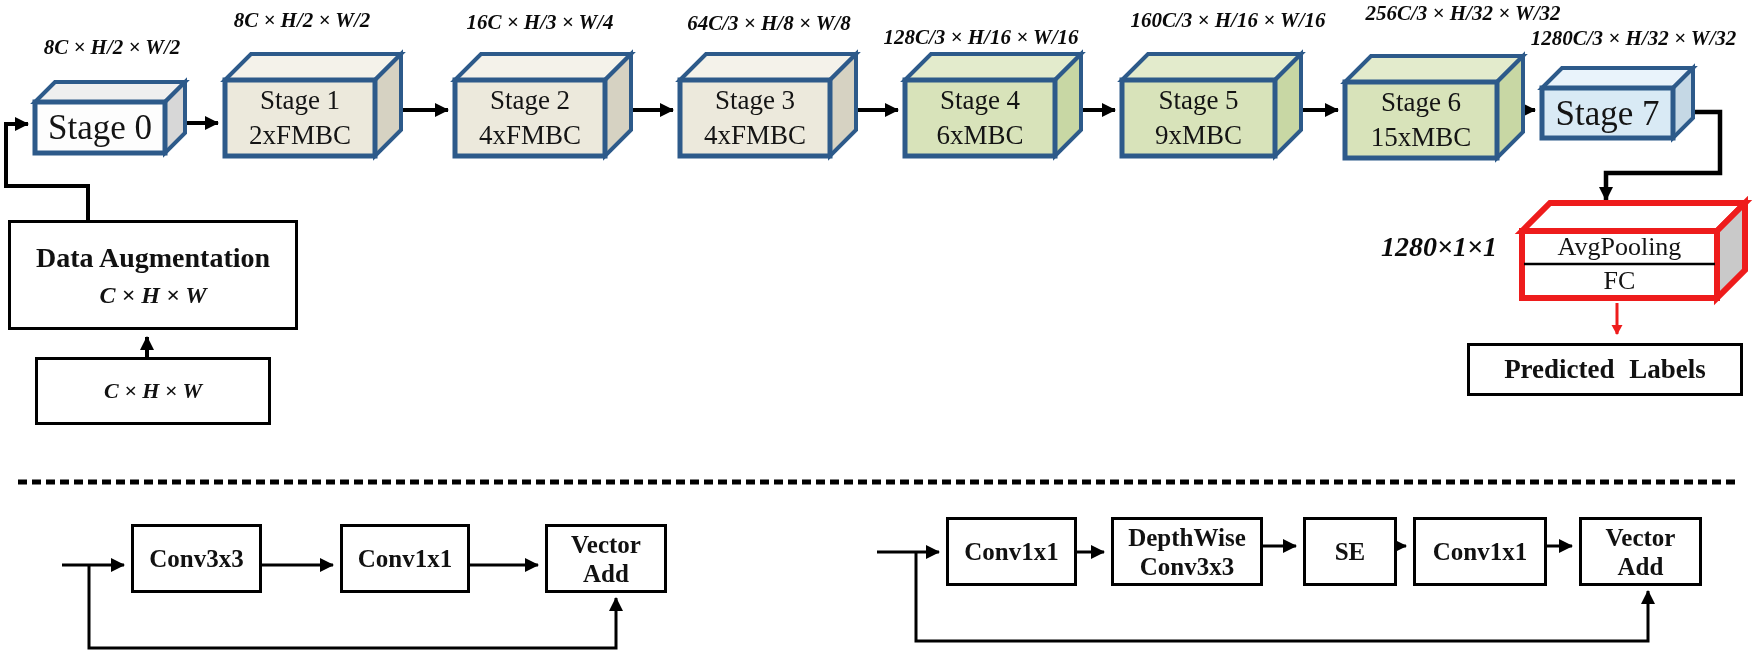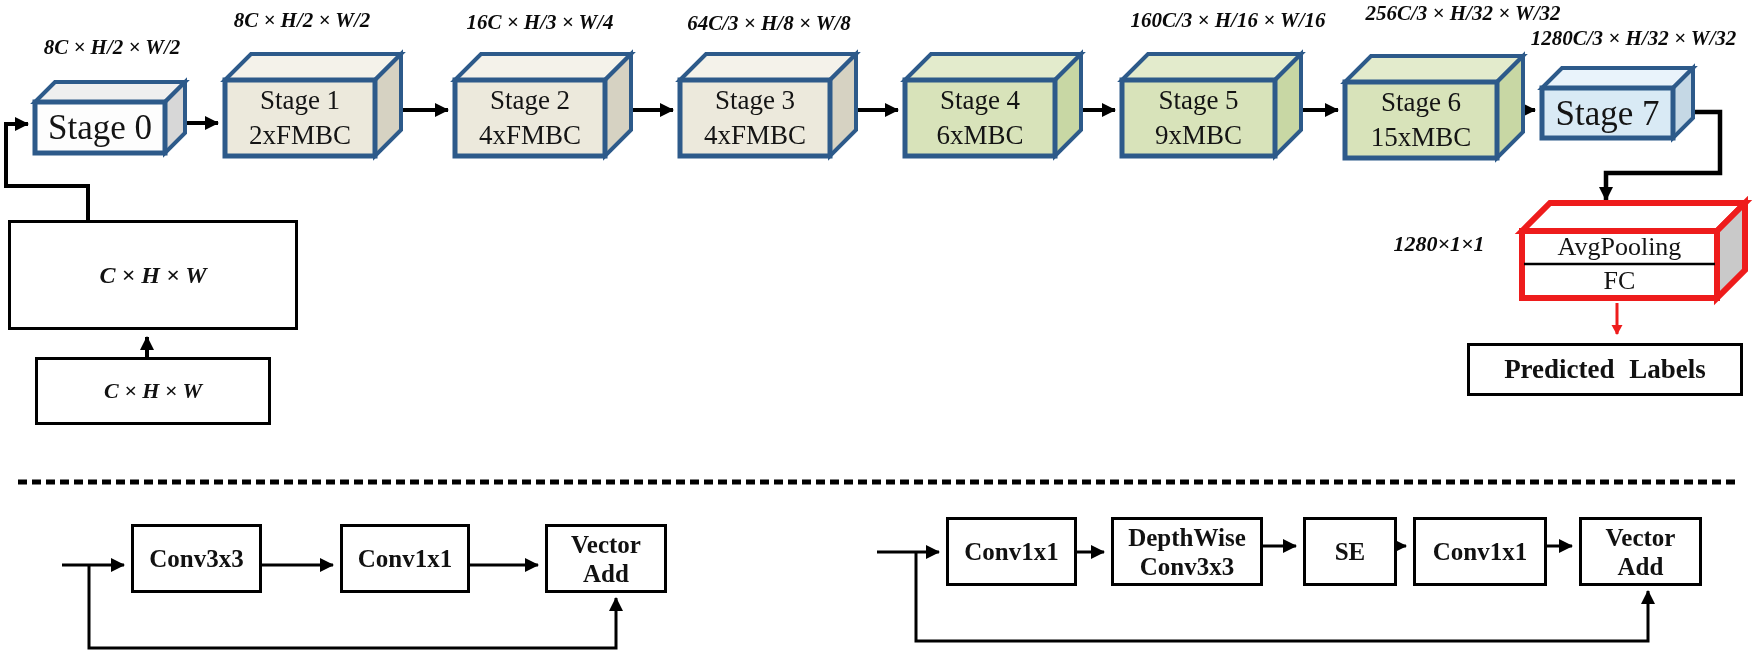--- a/index.html
+++ b/index.html
@@ -12,21 +12,21 @@
     position:absolute;display:flex;flex-direction:column;align-items:center;
     justify-content:center;text-align:center;color:#141414;
   }
   .txt span:empty{display:none;}
   .stage-txt{font-size:27px;line-height:35px;}
   .small-stage{font-size:35px;}
   .dim{
     position:absolute;text-align:center;font-weight:bold;font-style:italic;
     font-size:21px;color:#0a0a0a;white-space:nowrap;
   }
-  .dim-head{font-size:22px;}
+  .dim-head{font-size:28px;}
   .rect-box{
     position:absolute;border:3px solid #000;background:#fff;display:flex;
     flex-direction:column;align-items:center;justify-content:center;text-align:center;
     box-sizing:border-box;
   }
   .da-title{font-size:28px;line-height:40px;font-weight:bold;}
   .da-dim{font-size:24px;line-height:34px;font-weight:bold;font-style:italic;}
   .is-title{font-size:26px;line-height:34px;font-weight:bold;}
   .is-dim{font-size:22px;line-height:28px;font-weight:bold;font-style:italic;}
   .pl-text{font-size:27px;font-weight:bold;word-spacing:8px;}
@@ -127,20 +127,21 @@
     <line x1="1263" y1="546" x2="1296" y2="546" stroke="#000" stroke-width="3" marker-end="url(#ah)"></line>
     <line x1="1381" y1="546" x2="1406" y2="546" stroke="#000" stroke-width="3" marker-end="url(#ah)"></line>
     <line x1="1547" y1="546" x2="1572" y2="546" stroke="#000" stroke-width="3" marker-end="url(#ah)"></line>
     <polyline points="916,552 916,641 1648,641 1648,591" fill="none" stroke="#000" stroke-width="3" marker-end="url(#ah)"></polyline>
   </svg>
 
   <div class="dim" style="left:12px;top:35px;width:200px">8C × H/2 × W/2</div>
   <div class="dim" style="left:202px;top:8px;width:200px">8C × H/2 × W/2</div>
   <div class="dim" style="left:432px;top:10px;width:216px">16C × H/3 × W/4</div>
   <div class="dim" style="left:654px;top:11px;width:230px">64C/3 × H/8 × W/8</div>
+  <div class="dim" style="left:857px;top:25px;width:248px">128C/3 × H/16 × W/16</div>
   <div class="dim" style="left:1103px;top:8px;width:250px">160C/3 × H/16 × W/16</div>
   <div class="dim" style="left:1337px;top:1px;width:252px">256C/3 × H/32 × W/32</div>
   <div class="dim" style="left:1512px;top:26px;width:243px">1280C/3 × H/32 × W/32</div>
   <div class="dim dim-head" style="left:1374px;top:231px;width:130px">1280×1×1</div>
 
   <div class="txt stage-txt small-stage" style="left:35px;top:102px;width:130px;height:51px">
     <span>Stage 0</span>
 
   </div>
   <div class="txt stage-txt" style="left:225px;top:80px;width:150px;height:76px">
@@ -166,20 +167,21 @@
   <div class="txt stage-txt" style="left:1345px;top:82px;width:152px;height:76px">
     <span>Stage 6</span>
     <span>15xMBC</span>
   </div>
   <div class="txt stage-txt small-stage" style="left:1542px;top:88px;width:131px;height:50px">
     <span>Stage 7</span>
 
   </div>
 
   <div class="rect-box" style="left:8px;top:220px;width:290px;height:110px">
+    <span class="da-title">Data Augmentation</span>
     <span class="da-dim">C × H × W</span>
   </div>
   <div class="rect-box" style="left:35px;top:357px;width:236px;height:68px">
     <span class="is-dim">C × H × W</span>
   </div>
 
   <div class="txt head-txt" style="left:1524px;top:232px;width:191px;height:30px">
     <span>AvgPooling</span>
   </div>
   <div class="txt head-txt" style="left:1524px;top:265px;width:191px;height:31px">

